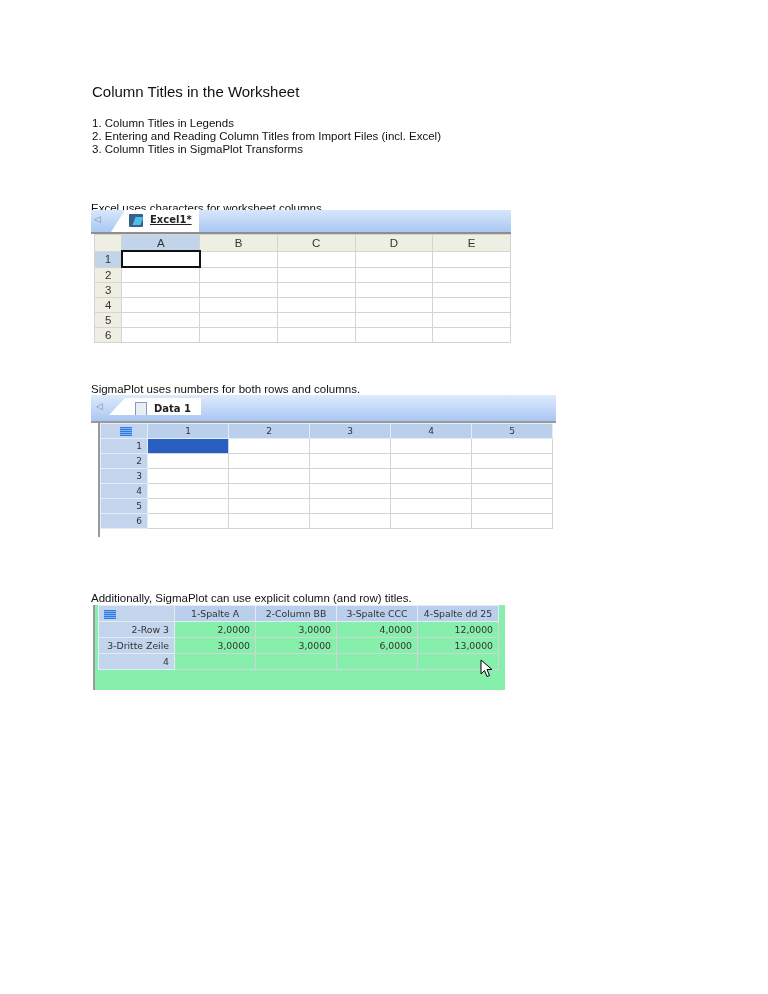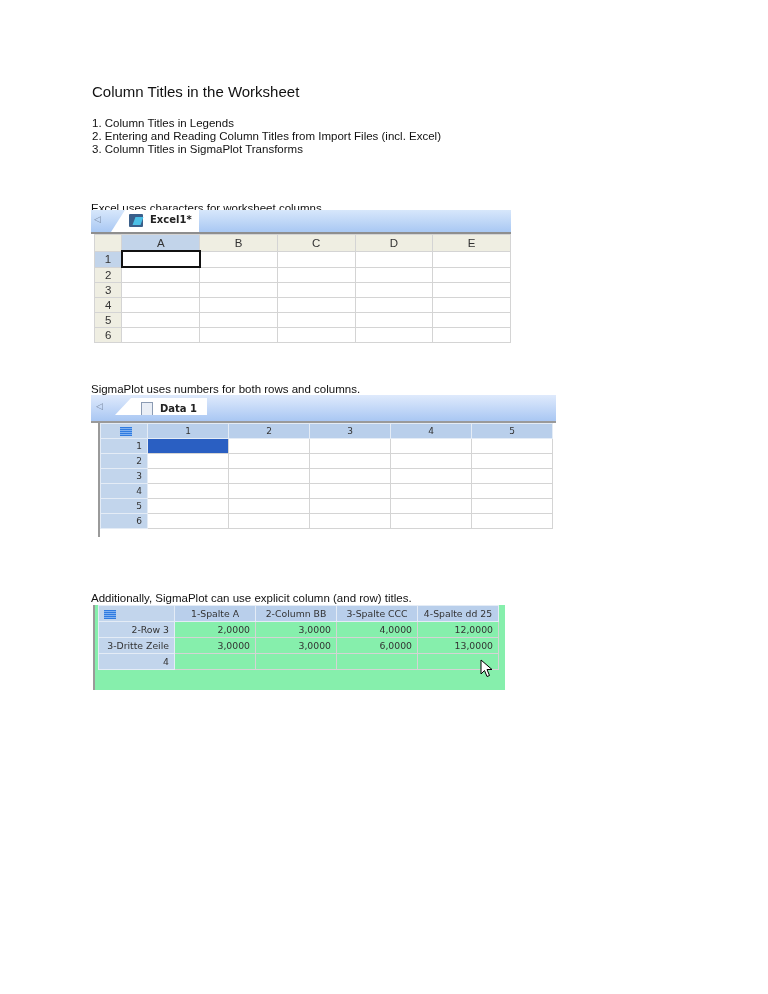--- a/index.html
+++ b/index.html
@@ -12,36 +12,36 @@
 
   
   .excel { position:absolute; left:91px; top:210px; width:420px; height:132px; background:#fff; }
   .excel .tabbar { position:absolute; left:0; top:0; width:420px; height:22px;
     background:linear-gradient(#d7e7fb,#a9c8f3); }
   .excel .tabbar .scroll-left { position:absolute; left:3px; top:4px; font-size:9px; color:#7a8aa3; }
   .excel .tab { position:absolute; left:20px; top:0; width:88px; height:22px; background:#fff;
     clip-path:polygon(14px 0,100% 0,100% 100%,0 100%); }
   .excel .tab .ico { position:absolute; left:18px; top:4px; width:14px; height:13px; background:#3a5f8a; border-radius:1px; }
   .excel .tab .ico::after { content:""; position:absolute; left:5px; top:3px; width:8px; height:8px; background:#4cc0e6; transform:skewX(-20deg); }
-  .excel .tab .lbl { position:absolute; left:39px; top:4px; font-family:"DejaVu Sans", sans-serif; font-size:10px; font-weight:bold; color:#222; }
+  .excel .tab .lbl { position:absolute; left:39px; top:4px; font-family:"DejaVu Sans", sans-serif; font-size:10px; font-weight:bold; color:#222;text-decoration:underline; }
   .excel .tabline { position:absolute; left:0; top:22px; width:420px; height:2px; background:#8e8e8e; }
   .excel .grid { position:absolute; left:3px; top:24px; border-collapse:collapse; table-layout:fixed; }
   .excel .grid td { border:1px solid #d4d4d4; height:14px; padding:0; font-size:11.5px; text-align:center; color:#333; }
   .excel .grid .ch { background:#efeee2; height:15px; }
   .excel .grid .ch.sel { background:#c2d4ea; }
   .excel .grid .rh { background:#efeee2; width:26px; text-align:center; }
   .excel .grid .rh.sel { background:#c2d4ea; }
   .excel .grid .active { border:2px solid #111; }
   .excel .grid .corner { background:#efeee2; }
 
   
   .sp { position:absolute; left:91px; top:395px; width:465px; height:142px; background:#fff; }
   .sp .tabbar { position:absolute; left:0; top:0; width:465px; height:26px; background:linear-gradient(#dfeafc,#a9c7f3); }
   .sp .tabbar .scroll-left { position:absolute; left:5px; top:6px; font-size:9px; color:#7a8aa3; }
-  .sp .tab { position:absolute; left:24px; top:3px; width:92px; height:17px; background:#fff;
+  .sp .tab { position:absolute; left:18px; top:3px; width:92px; height:17px; background:#fff;
     clip-path:polygon(16px 0,100% 0,100% 100%,0 100%); }
   .sp .tab .ico { position:absolute; left:26px; top:4px; width:10px; height:13px; background:#e9eef6; border:1px solid #8b9bb3; }
   .sp .tab .lbl { position:absolute; left:45px; top:5px; font-family:"DejaVu Sans", sans-serif; font-size:10px; font-weight:bold; color:#222; }
   .sp .tabline { position:absolute; left:0; top:26px; width:465px; height:2px; background:#9a9a9a; }
   .sp .grid { position:absolute; left:9px; top:28px; border-collapse:collapse; table-layout:fixed; }
   .sp .grid td { border:1px solid #d4d4d4; height:14px; padding:0; font-family:"DejaVu Sans", sans-serif; font-size:9px; color:#333; }
   .sp .grid .ch { background:#b9cfeb; text-align:center; height:14px; border-color:#e4ecf6; }
   .sp .grid .rh { background:#c2d5ec; text-align:right; padding-right:5px; border-color:#e4ecf6; }
   .sp .grid .corner { background:#c2d5ec; border-color:#e4ecf6; }
   .sp .grid .selcell { background:#2a5fc2; }

